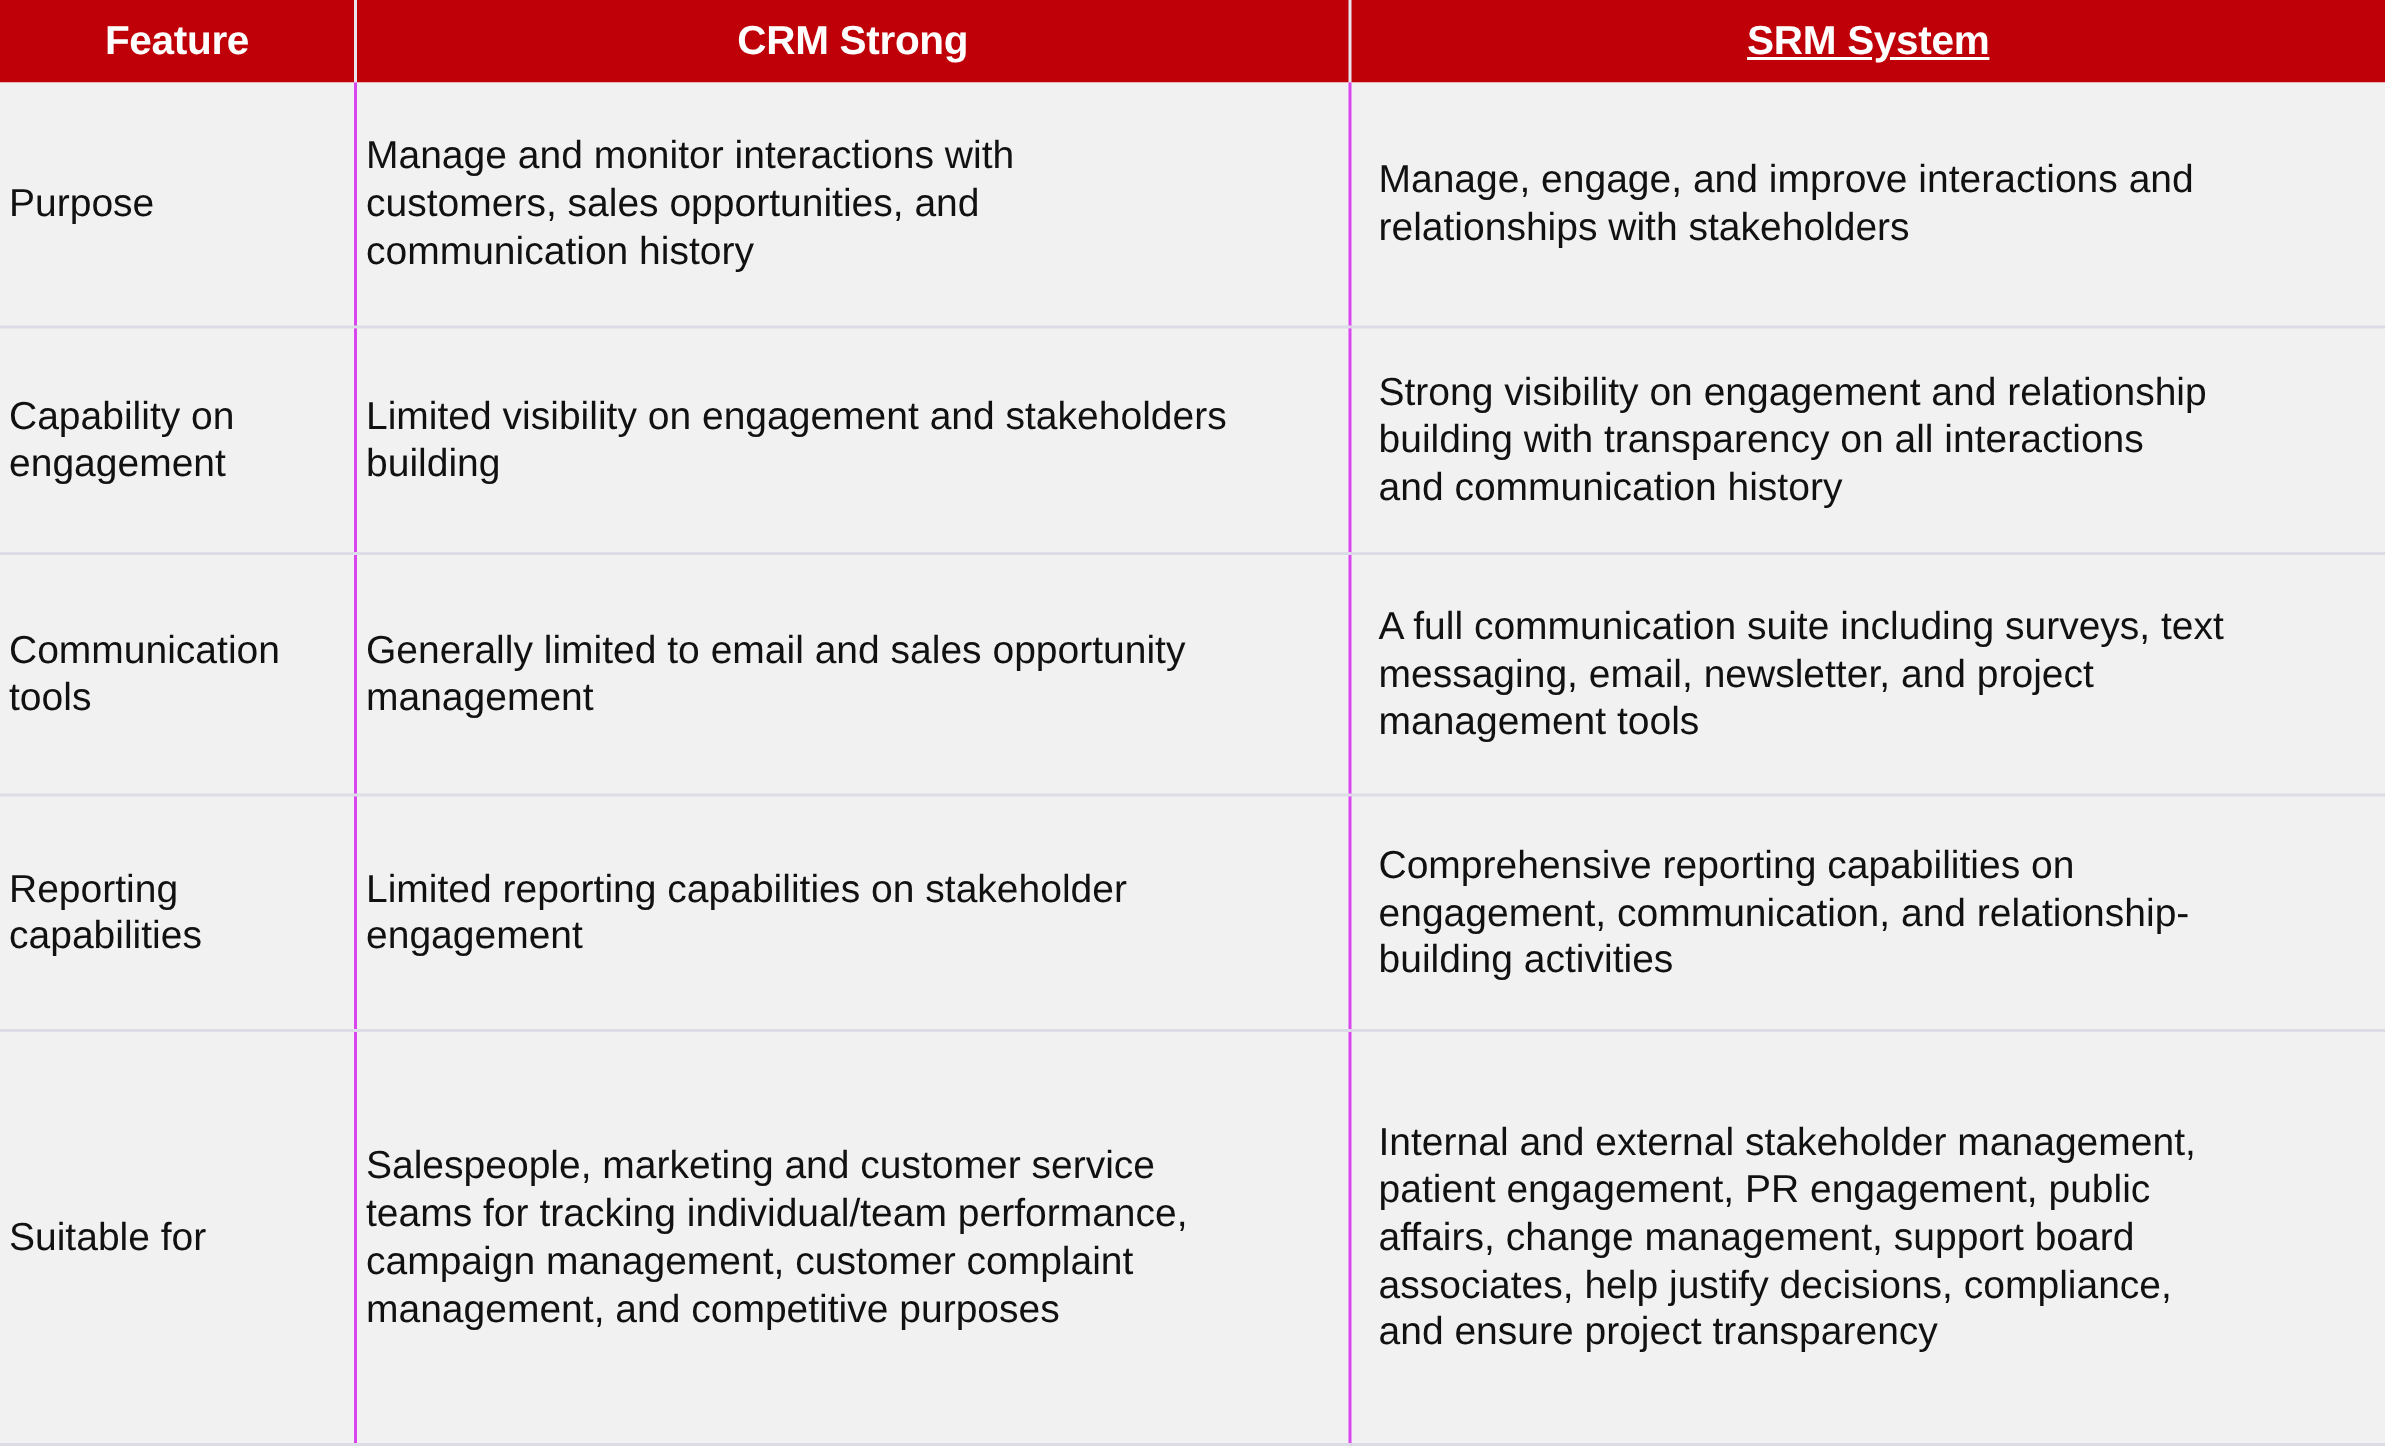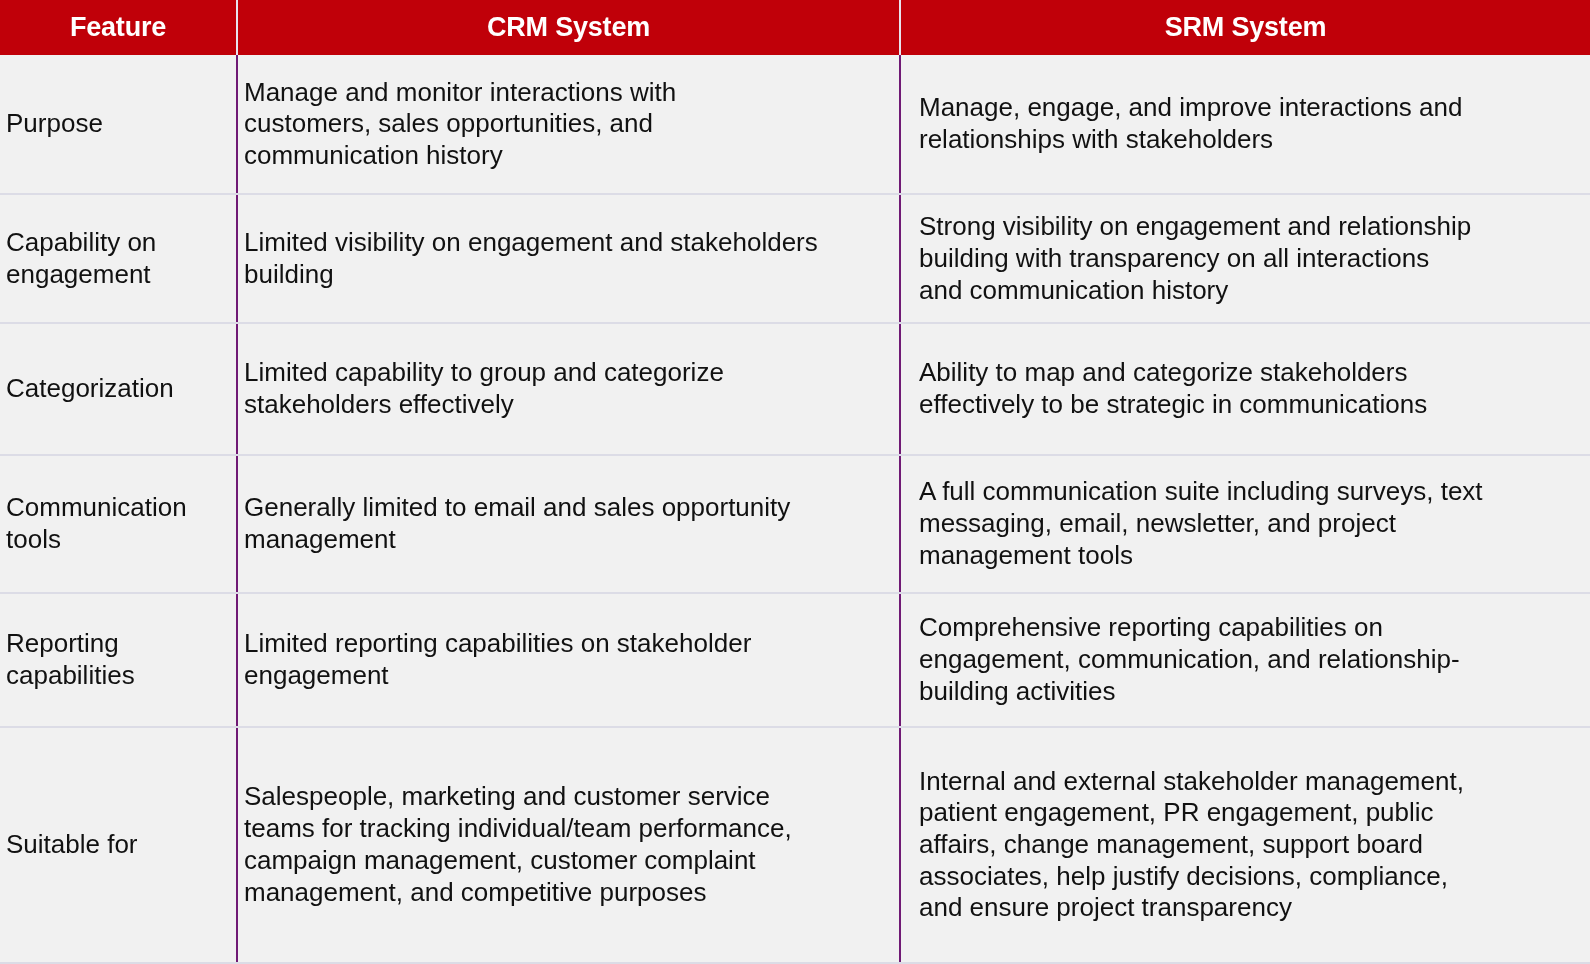--- a/index.html
+++ b/index.html
@@ -38,32 +38,32 @@
     font-size: 27px;
     font-weight: bold;
     letter-spacing: -0.2px;
     text-align: center;
     vertical-align: middle;
     padding: 4px;
     margin: 0;
     border-right: 2px solid #E8E4EE;
     box-sizing: border-box;
   }
-  th.col-head-last { border-right: none; }
+  th.col-head-last { border-right: none; text-decoration: underline; }
   th.col-head-first { text-align: center; }
 
   
   tbody td {
     background: #F1F1F1;
     color: #111111;
     font-size: 26px;
     line-height: 1.22;
     vertical-align: middle;
     border-bottom: 2px solid #DCDCE6;
-    border-right: 2px solid #701a75;
+    border-right: 2px solid #d946ef;
     box-sizing: border-box;
     padding: 2px 0 2px 0;
   }
   tbody tr:last-child td {
     border-bottom: 2px solid #DCDCE6;
   }
   tbody td.cell-srm {
     border-right: none;
   }
 
@@ -113,21 +113,21 @@
 
 <table class="comparison-table">
   <colgroup>
     <col class="col-feature">
     <col class="col-crm">
     <col class="col-srm">
   </colgroup>
   <thead>
     <tr>
       <th class="col-head-first">Feature</th>
-      <th>CRM System</th>
+      <th>CRM Strong</th>
       <th class="col-head-last">SRM System</th>
     </tr>
   </thead>
   <tbody>
 
     <tr class="row-h-109">
       <td class="cell-feature">
           <span class="cell-text">Purpose</span>
         </td>
       <td class="cell-crm">
@@ -151,33 +151,20 @@
           <span class="cell-text">Limited visibility on engagement and stakeholders
 building</span>
         </td>
       <td class="cell-srm">
           <span class="cell-text">Strong visibility on engagement and relationship
 building with transparency on all interactions
 and communication history</span>
         </td>
     </tr>
 
-    <tr class="row-h-103">
-      <td class="cell-feature">
-          <span class="cell-text">Categorization</span>
-        </td>
-      <td class="cell-crm">
-          <span class="cell-text">Limited capability to group and categorize
-stakeholders effectively</span>
-        </td>
-      <td class="cell-srm">
-          <span class="cell-text">Ability to map and categorize stakeholders
-effectively to be strategic in communications</span>
-        </td>
-    </tr>
 
     <tr class="row-h-108">
       <td class="cell-feature">
           <span class="cell-text">Communication
 tools</span>
         </td>
       <td class="cell-crm">
           <span class="cell-text">Generally limited to email and sales opportunity
 management</span>
         </td>

